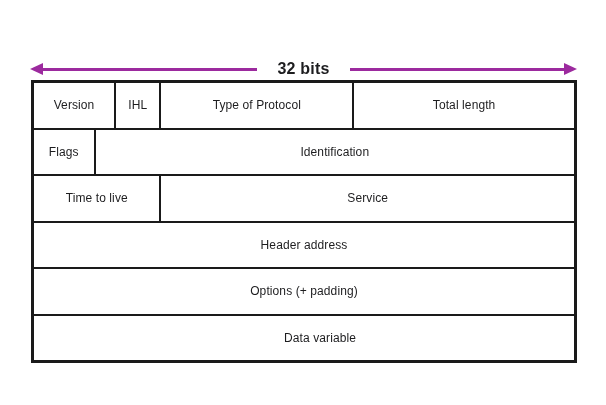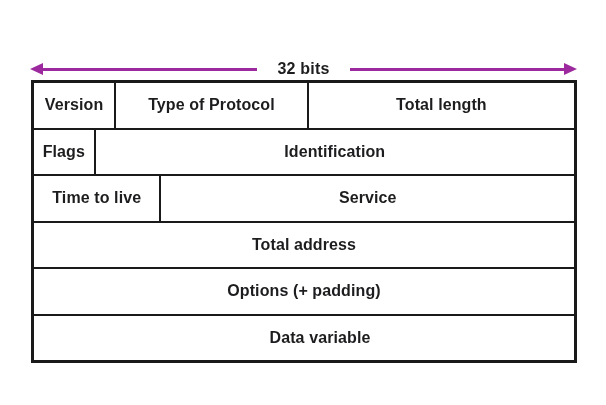--- a/index.html
+++ b/index.html
@@ -67,22 +67,22 @@
     display: flex;
     border-bottom: 2.5px solid var(--border);
     min-height: 0;
   }
   .ip-row:last-child { border-bottom: none; padding-left: 32px; }
   .ip-cell {
     display: flex;
     align-items: center;
     justify-content: center;
     border-right: 2.5px solid var(--border);
-    font-size: 16px;
-    font-weight: bold;
+    font-size: 12px;
+    font-weight: normal;
     color: var(--text);
     white-space: nowrap;
     letter-spacing: 0.1px;
     text-align: center;
   }
   .ip-cell:last-child { border-right: none; flex: 1; }
 </style>
 </head>
 <body>
 
@@ -93,36 +93,37 @@
     <span class="scale-line"></span>
     <span class="scale-label">32 bits</span>
     <span class="scale-line"></span>
     <span class="arrowhead right"></span>
   </div>
 
   <div class="ip-table">
 
     <div class="ip-row">
       <div class="ip-cell" style="width:15.2%">Version</div>
+      <div class="ip-cell" style="width:8.4%">IHL</div>
       <div class="ip-cell" style="width:35.7%">Type of Protocol</div>
       <div class="ip-cell">Total length</div>
     </div>
 
     <div class="ip-row">
       <div class="ip-cell" style="width:11.4%">Flags</div>
       <div class="ip-cell" style="width:59.3%">Identification</div>
     </div>
 
     <div class="ip-row">
       <div class="ip-cell" style="width:23.6%">Time to live</div>
       <div class="ip-cell" style="width:35.7%">Service</div>
     </div>
 
     <div class="ip-row">
-      <div class="ip-cell">Total address</div>
+      <div class="ip-cell">Header address</div>
     </div>
 
 
     <div class="ip-row">
       <div class="ip-cell">Options (+ padding)</div>
     </div>
 
     <div class="ip-row">
       <div class="ip-cell">Data variable</div>
     </div>

